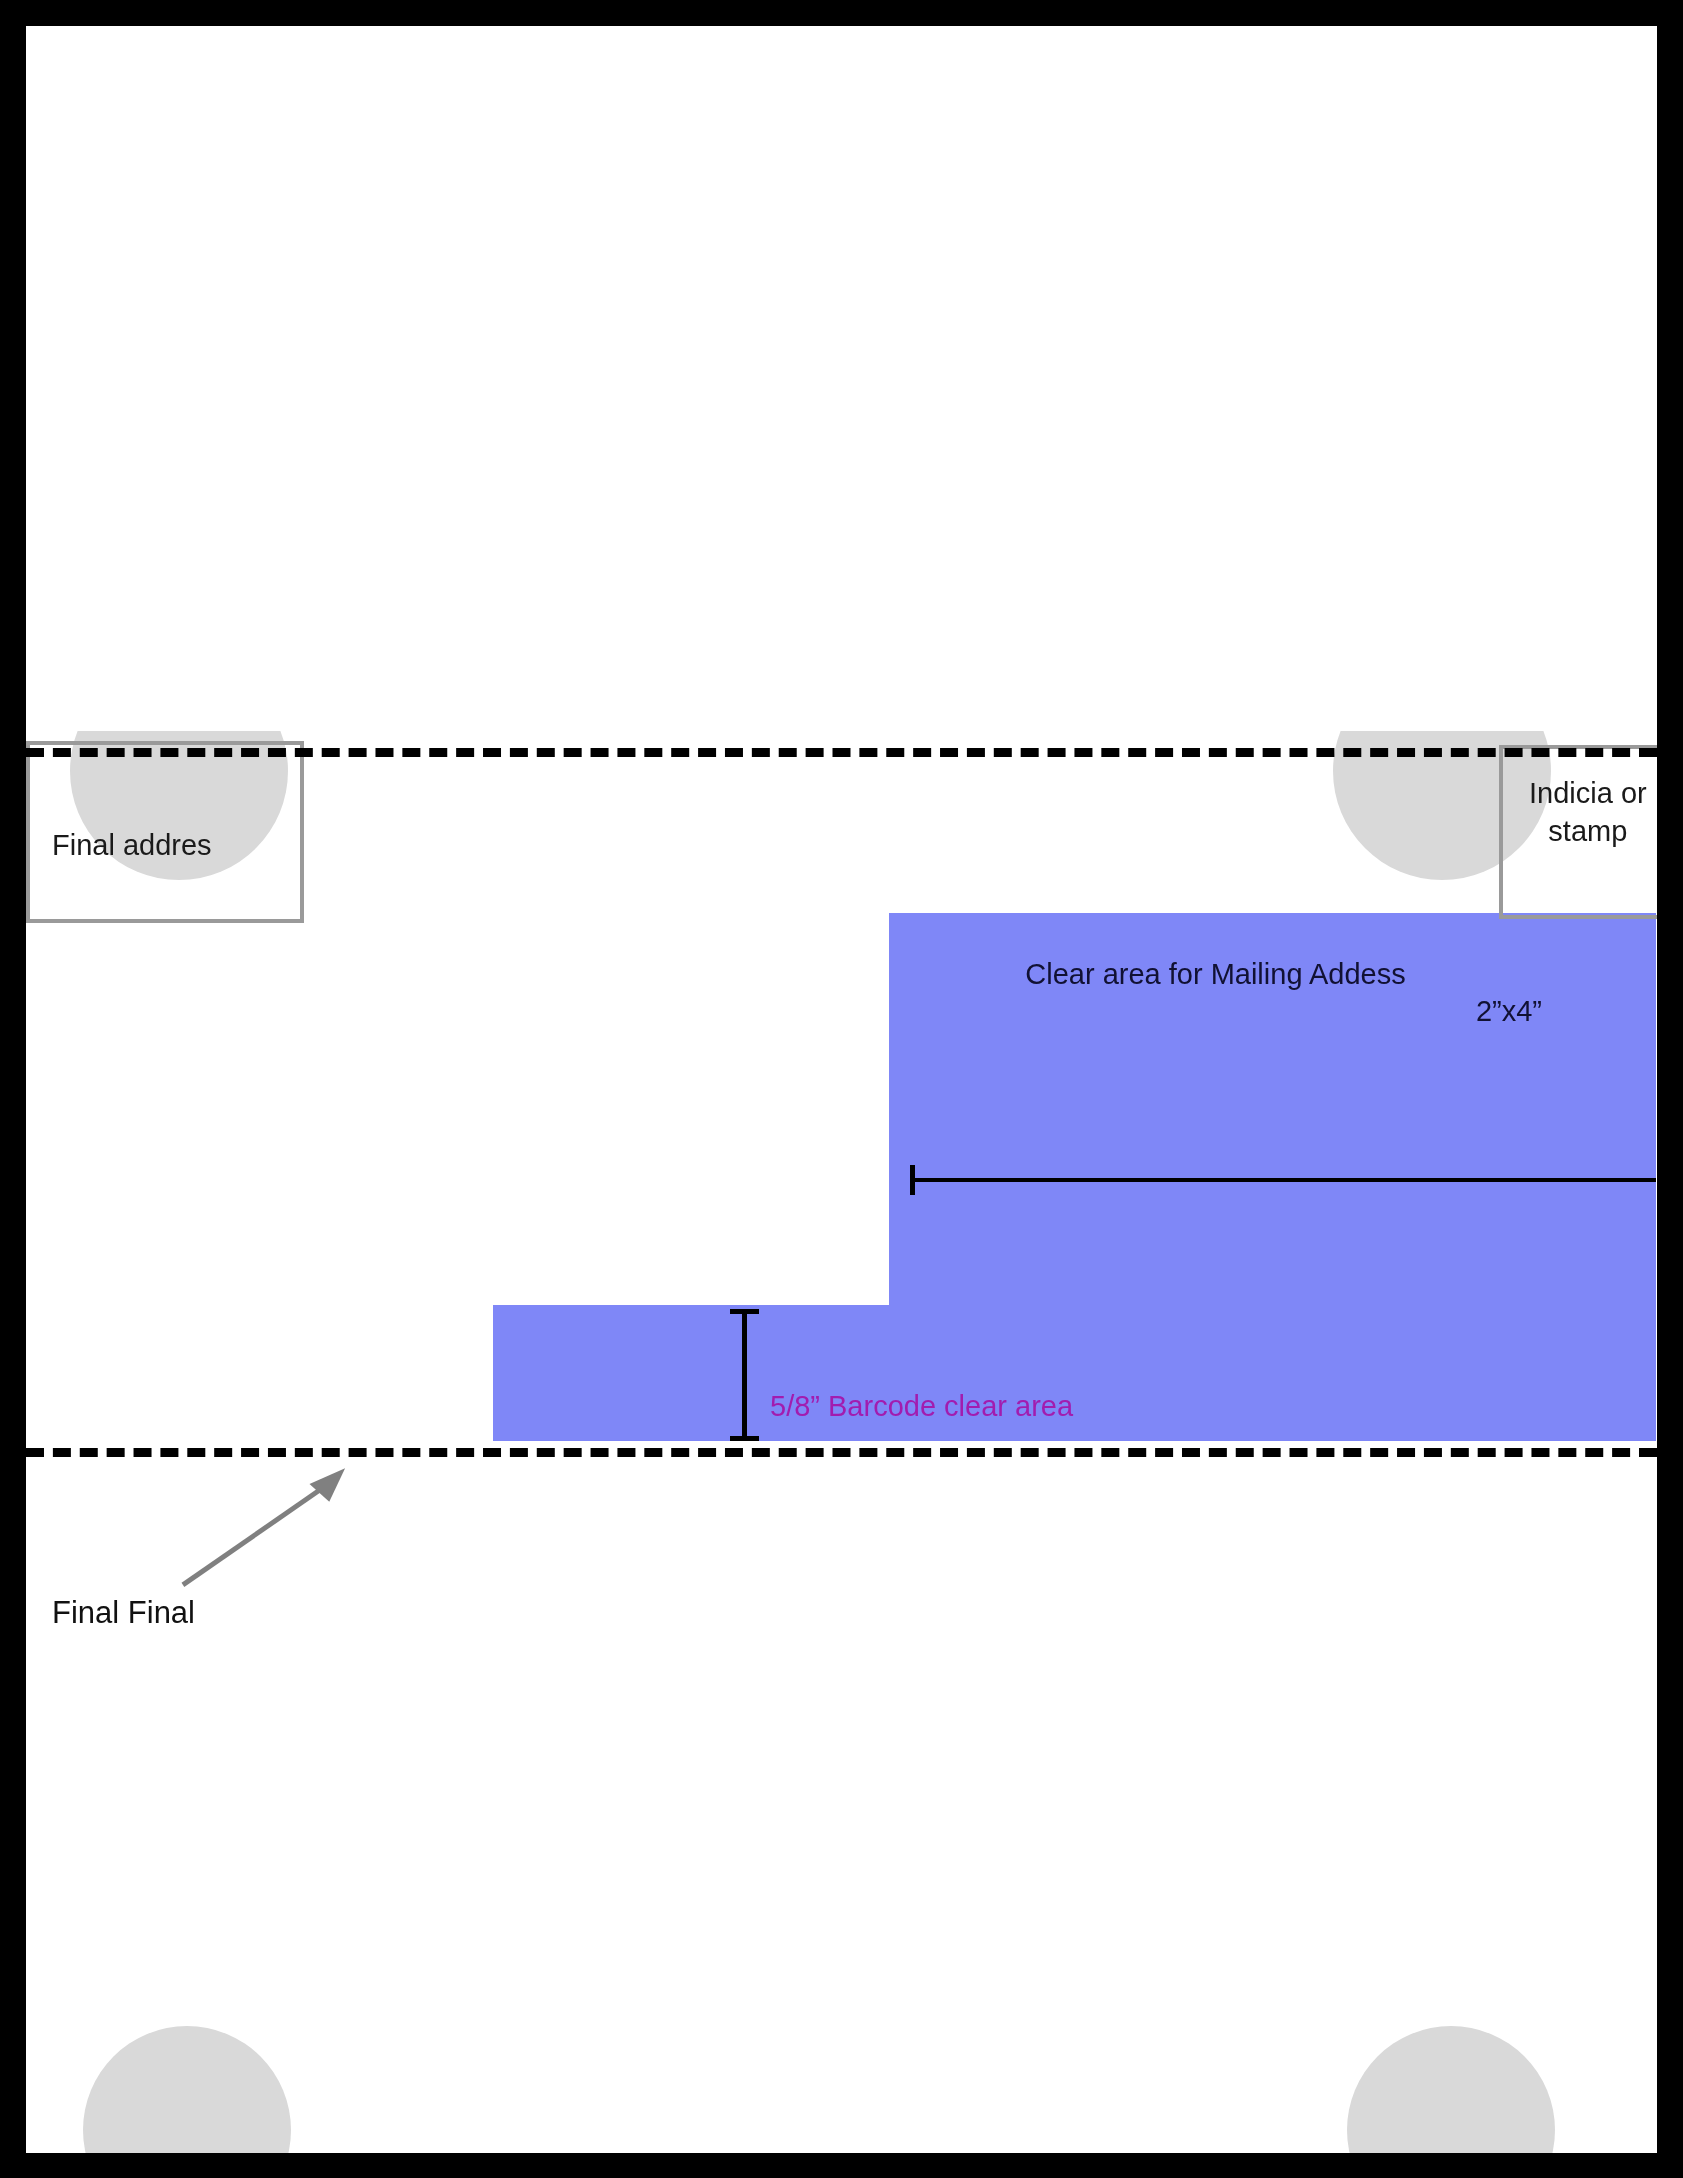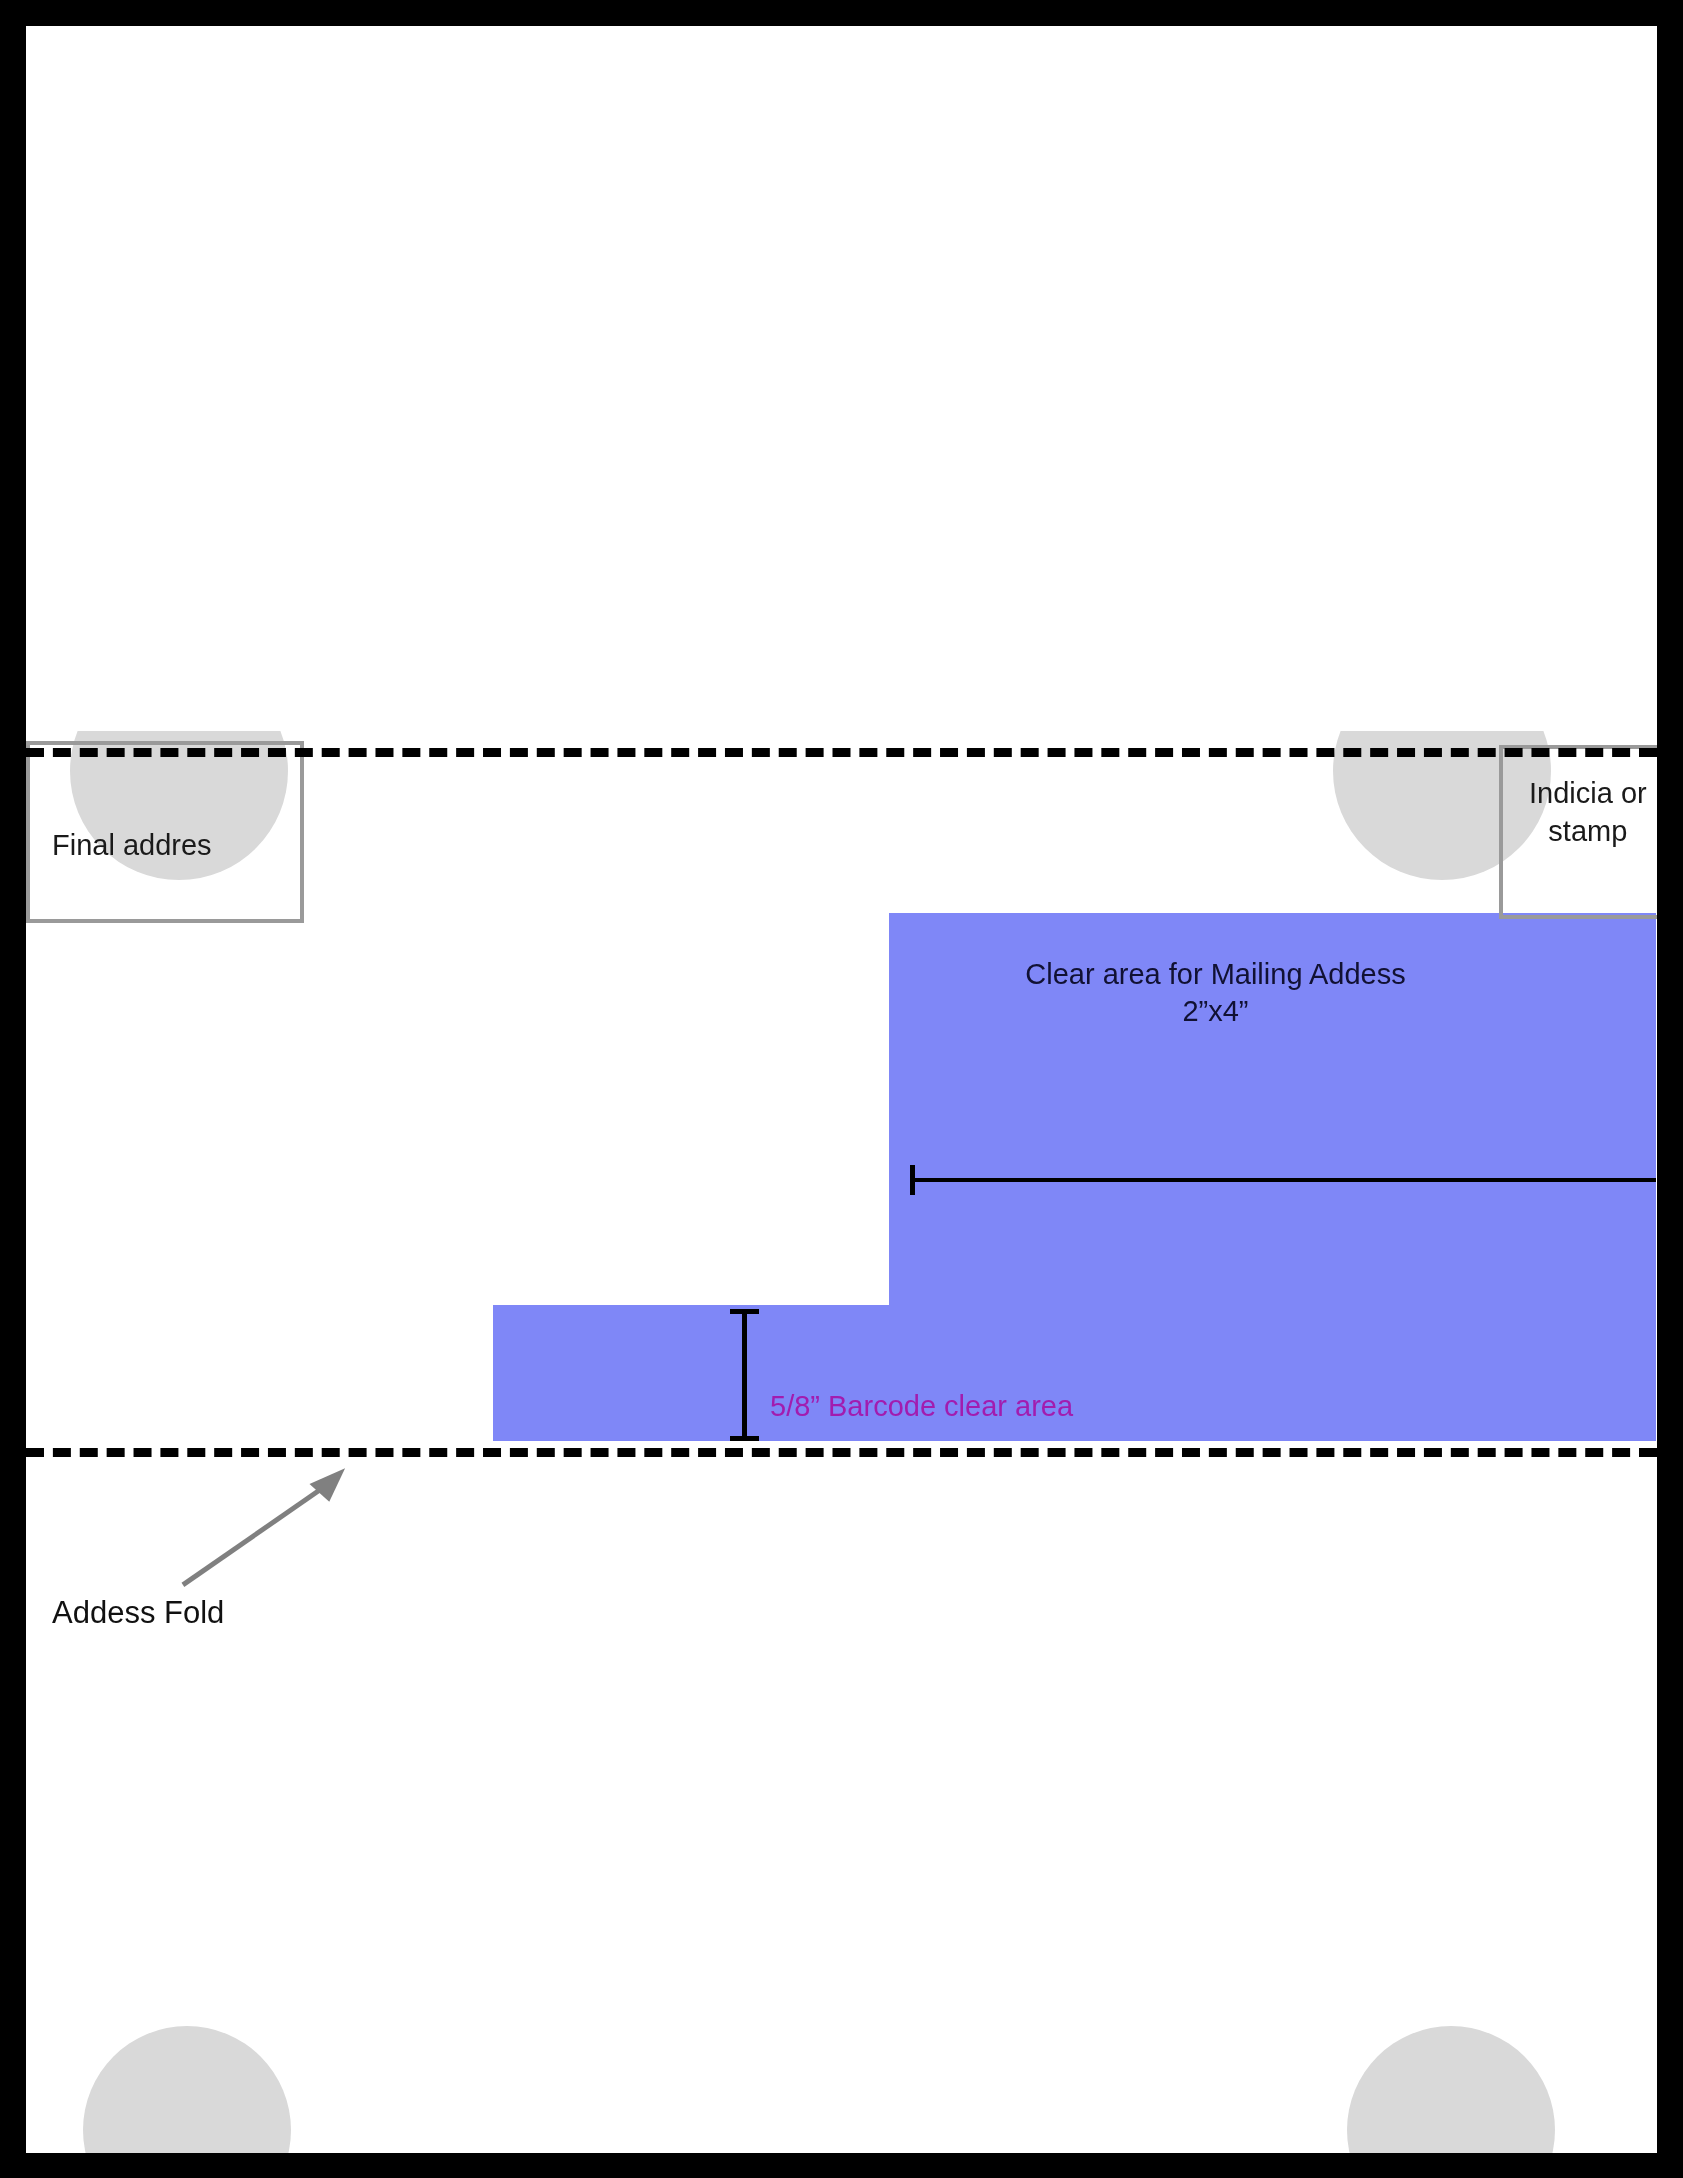--- a/index.html
+++ b/index.html
@@ -141,21 +141,21 @@
 
     <div class="circle-clip" style="left:1321px; top:2000px; width:208px; height:127px;">
       <div class="gray-circle" style="left:0px; top:0px; width:208px; height:208px;"></div>
     </div>
 
     <div class="blue-area" style="left:863px; top:887px; width:767px; height:528px;"></div>
 
     <div class="blue-area" style="left:467px; top:1279px; width:1163px; height:136px;"></div>
 
     <div class="blue-label" style="left:863px; top:929px; width:653px;">Clear area for Mailing Addess</div>
-    <div class="blue-label" style="left:863px; top:966px; width:653px;">2”x4”</div>
+    <div class="blue-label" style="left:863px; top:966px; width:653px;text-align:right;">2”x4”</div>
 
     <div class="area-note" style="left:744px; top:1349px;">5/8” Barcode clear area</div>
 
     <div class="dim-h" style="left:884px; top:1152px; width:746px;"></div>
 
     <div class="dim-v" style="left:716px; top:1283px; height:132px;"></div>
 
     <div class="outline-box" style="left:0px; top:715px; width:278px; height:182px;"></div>
     <div class="box-label" style="left:26px; top:800px;">Final addres</div>
 
@@ -164,17 +164,17 @@
 stamp</div>
 
     <div class="fold-line" style="top:722px;"></div>
     <div class="fold-line" style="top:1422px;"></div>
 
     <svg class="callout-arrow" width="178" height="129" style="left:149px; top:1438px;" viewBox="0 0 180 130">
       <line x1="8" y1="122" x2="158" y2="18" stroke="#808080" stroke-width="5"></line>
       <polygon points="172,4 136,20 156,38" fill="#808080"></polygon>
     </svg>
 
-    <div class="callout-label" style="left:26px; top:1568px;">Addess Fold</div>
+    <div class="callout-label" style="left:26px; top:1568px;">Final Final</div>
 
   </div>
 </div>
 
 
 </body></html>

